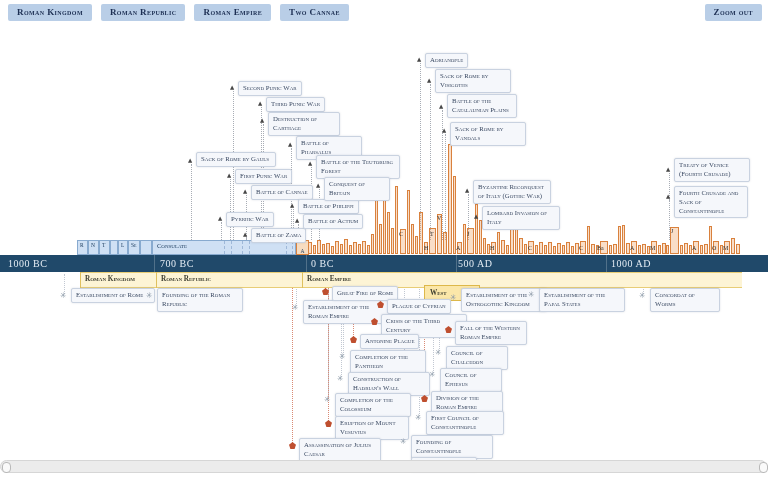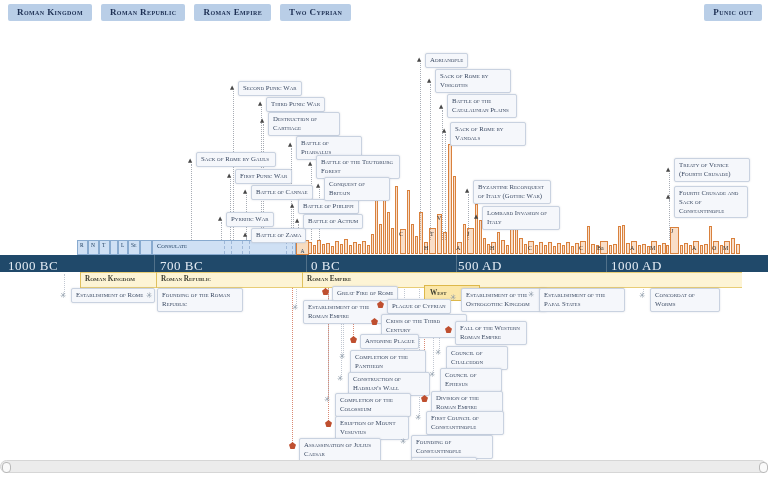--- a/index.html
+++ b/index.html
@@ -14,21 +14,21 @@
   #title{position:absolute;left:0;top:29px;width:100%;text-align:center;
          font-variant:small-caps;font-size:21px;color:#8d95a1;letter-spacing:2px;z-index:5;}
   
   .band{position:absolute;box-sizing:border-box;}
   .cell{position:absolute;box-sizing:border-box;background:#cfe0f4;border:1px solid #88aacf;
         color:#1a3a5c;font-size:5.5px;font-variant:small-caps;text-align:left;
         padding:1px 0 0 2px;z-index:12;}
   .acell{background:#f7dcc0;border:1px solid #d9813d;}
   .vdash{position:absolute;width:0;border-left:1px dashed #9fb8d8;z-index:13;}
   #navy{position:absolute;left:0;top:255px;width:768px;height:17px;background:#20496a;z-index:10;}
-  .axis-label{position:absolute;color:#e4ecf4;font-size:13px;font-variant:small-caps;
+  .axis-label{position:absolute;color:#e4ecf4;font-size:10px;font-variant:small-caps;
               letter-spacing:.5px;z-index:11;}
   .axis-sep{position:absolute;top:255px;height:17px;width:1px;background:rgba(255,255,255,.22);z-index:11;}
   #yellow{position:absolute;top:272px;height:16px;background:#fdf4d5;border-top:1px solid #e8cd76;
           border-bottom:1px solid #e8cd76;z-index:9;}
   .period{position:absolute;top:272px;height:16px;box-sizing:border-box;border-left:1px solid #dfc05e;
           color:#3e3e30;font-size:7.2px;font-weight:600;font-variant:small-caps;
           padding:3px 0 0 4px;z-index:10;}
   #westbox{position:absolute;box-sizing:border-box;background:#fbe7a9;border:1px solid #ddb84a;
            color:#3e3e30;font-size:7.2px;font-weight:600;font-variant:small-caps;
            padding:3px 0 0 5px;z-index:14;}
@@ -57,23 +57,23 @@
              border:1px solid #b9b9b9;border-radius:4px;z-index:31;cursor:ew-resize;}
 </style>
 </head>
 <body>
 
 <div id="stage">
   <div id="btnrow">
       <div class="era-btn">Roman Kingdom</div>
       <div class="era-btn">Roman Republic</div>
       <div class="era-btn">Roman Empire</div>
-      <div class="era-btn">Two Cyprian</div>
+      <div class="era-btn">Two Cannae</div>
     </div>
-  <div id="zoomout" class="era-btn">Punic out</div>
+  <div id="zoomout" class="era-btn">Zoom out</div>
   <div id="navy"></div>
   <div id="yellow" class="band" style="left:80px;width:662px;"></div>
   <div id="sbar"></div>
 <div class="axis-label" style="left: 8px; top: 258px;">1000 BC</div>
     <div class="axis-label" style="left: 160px; top: 258px;">700 BC</div>
     <div class="axis-label" style="left: 311px; top: 258px;">0 BC</div>
     <div class="axis-label" style="left: 458px; top: 258px;">500 AD</div>
     <div class="axis-label" style="left: 611px; top: 258px;">1000 AD</div>
     <div class="axis-sep" style="left: 154px;"></div>
     <div class="axis-sep" style="left: 306px;"></div>

